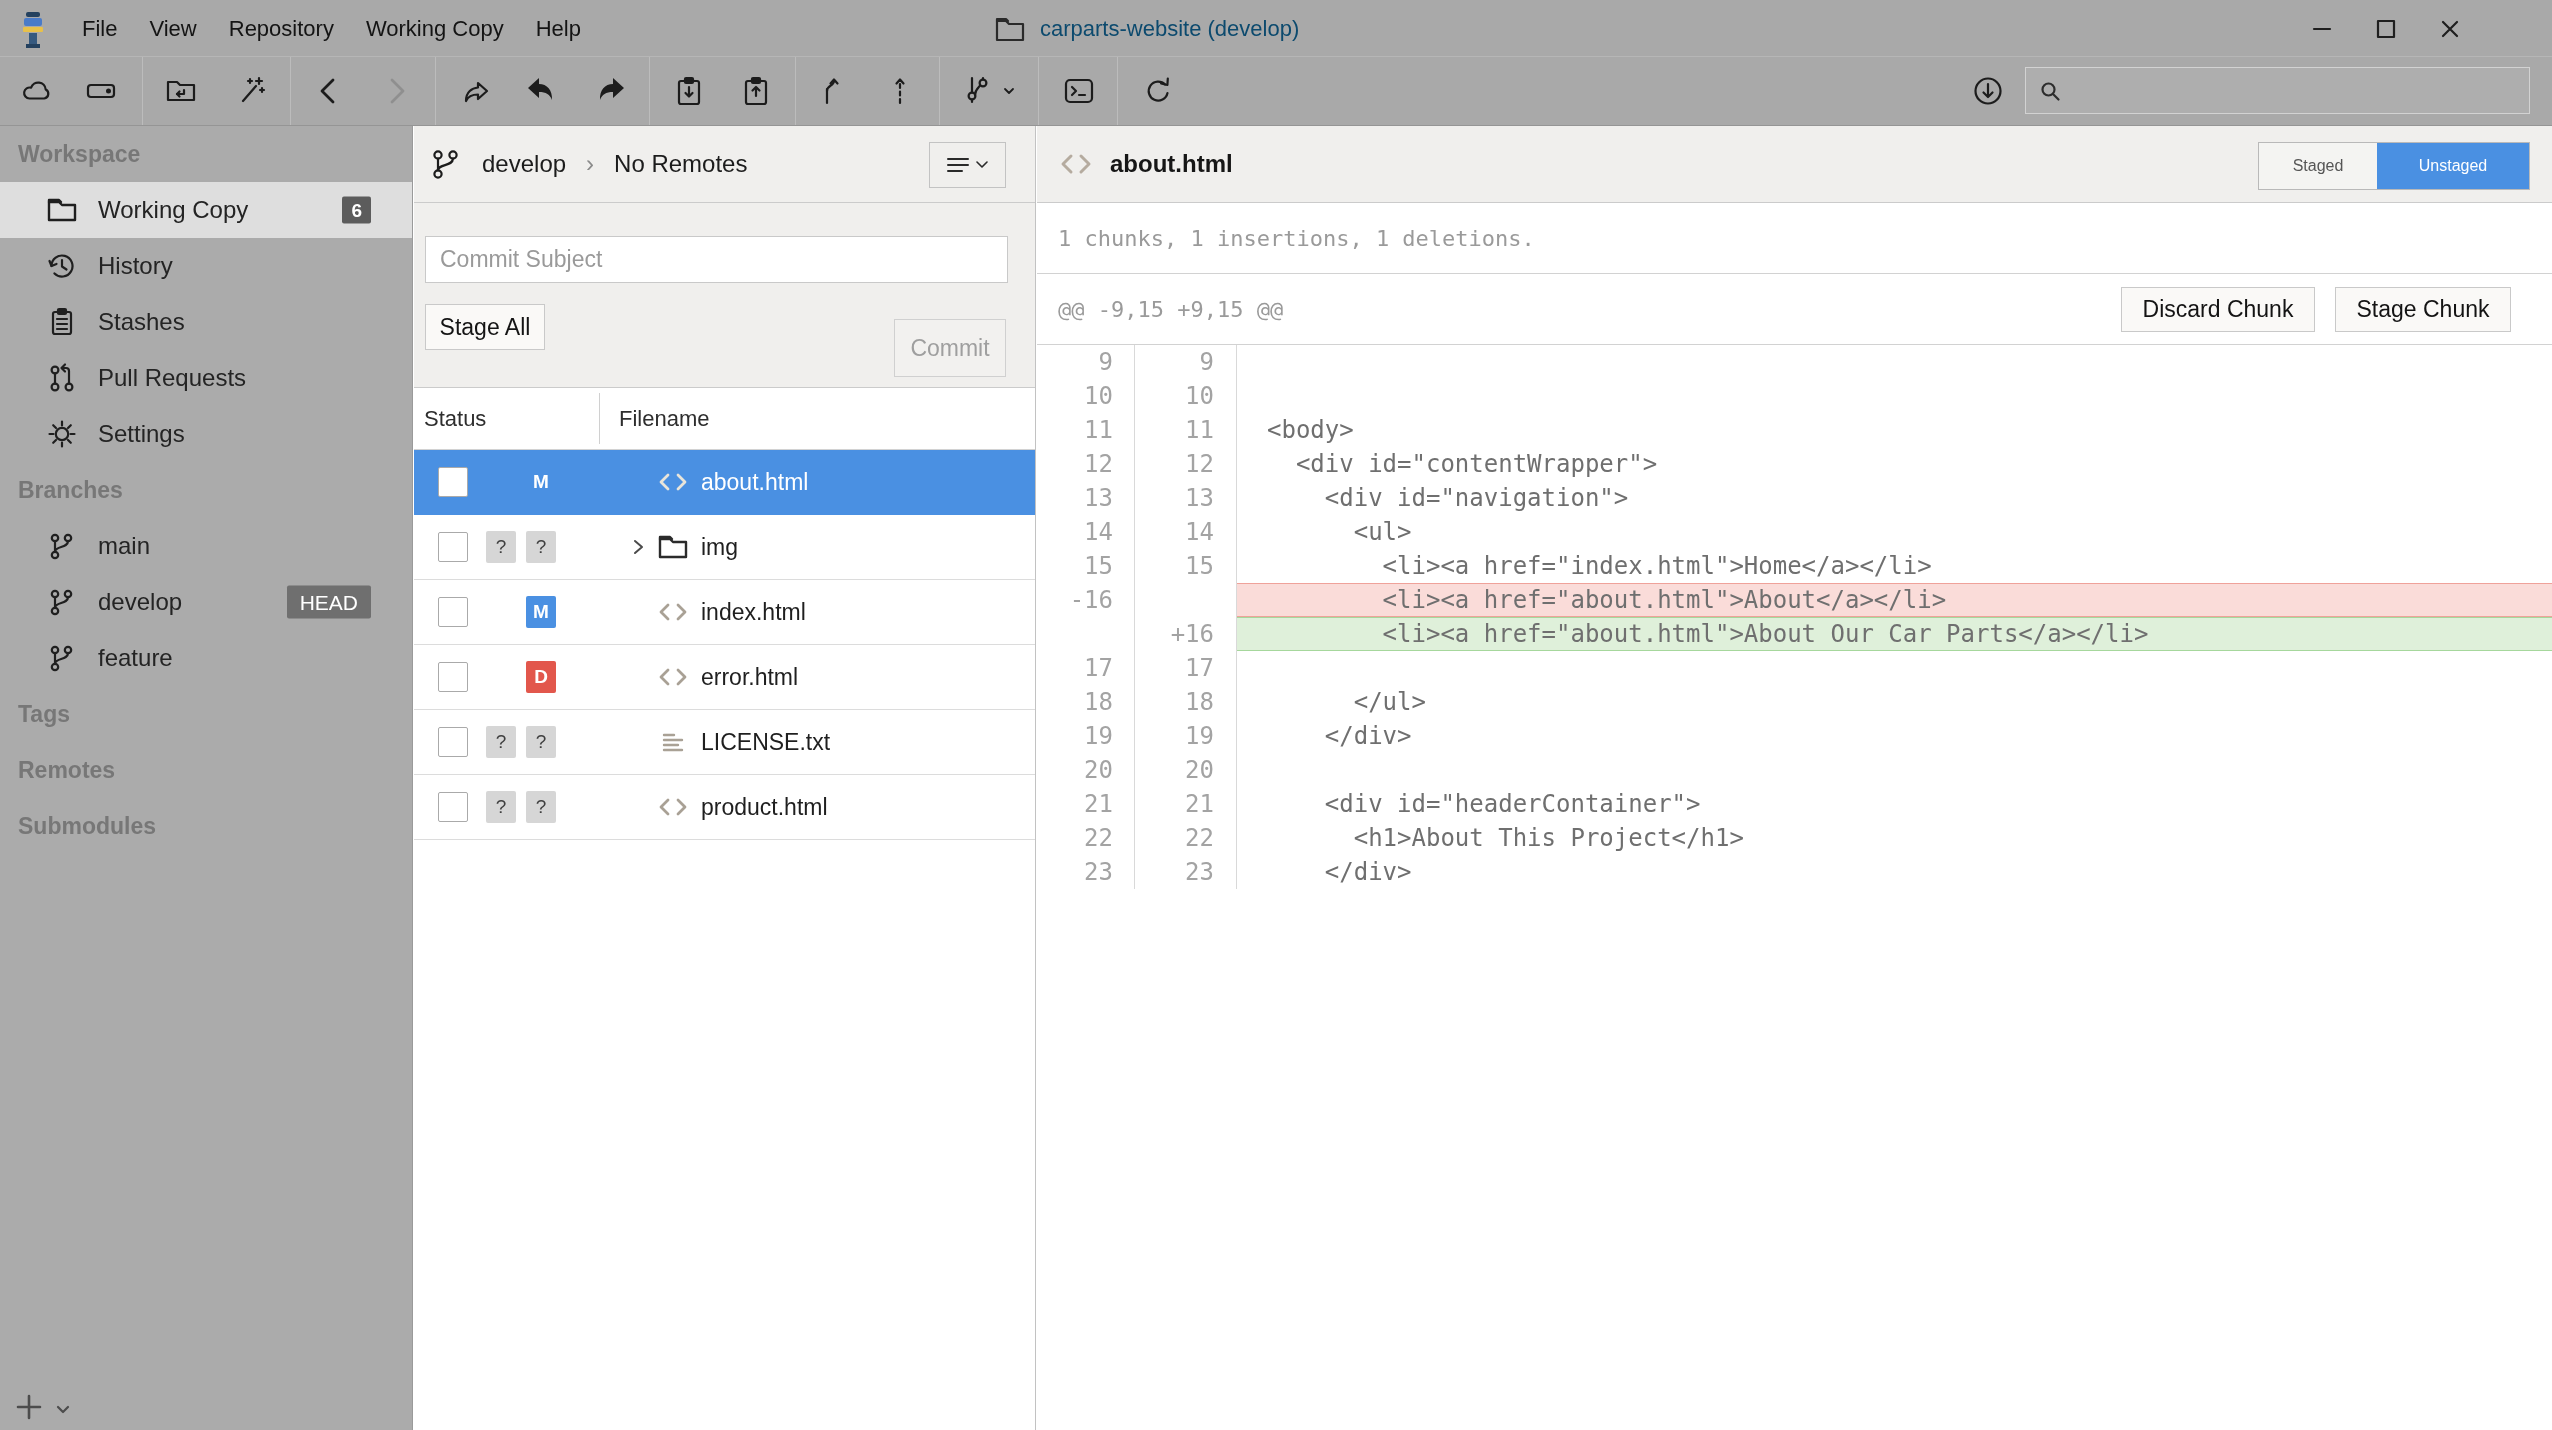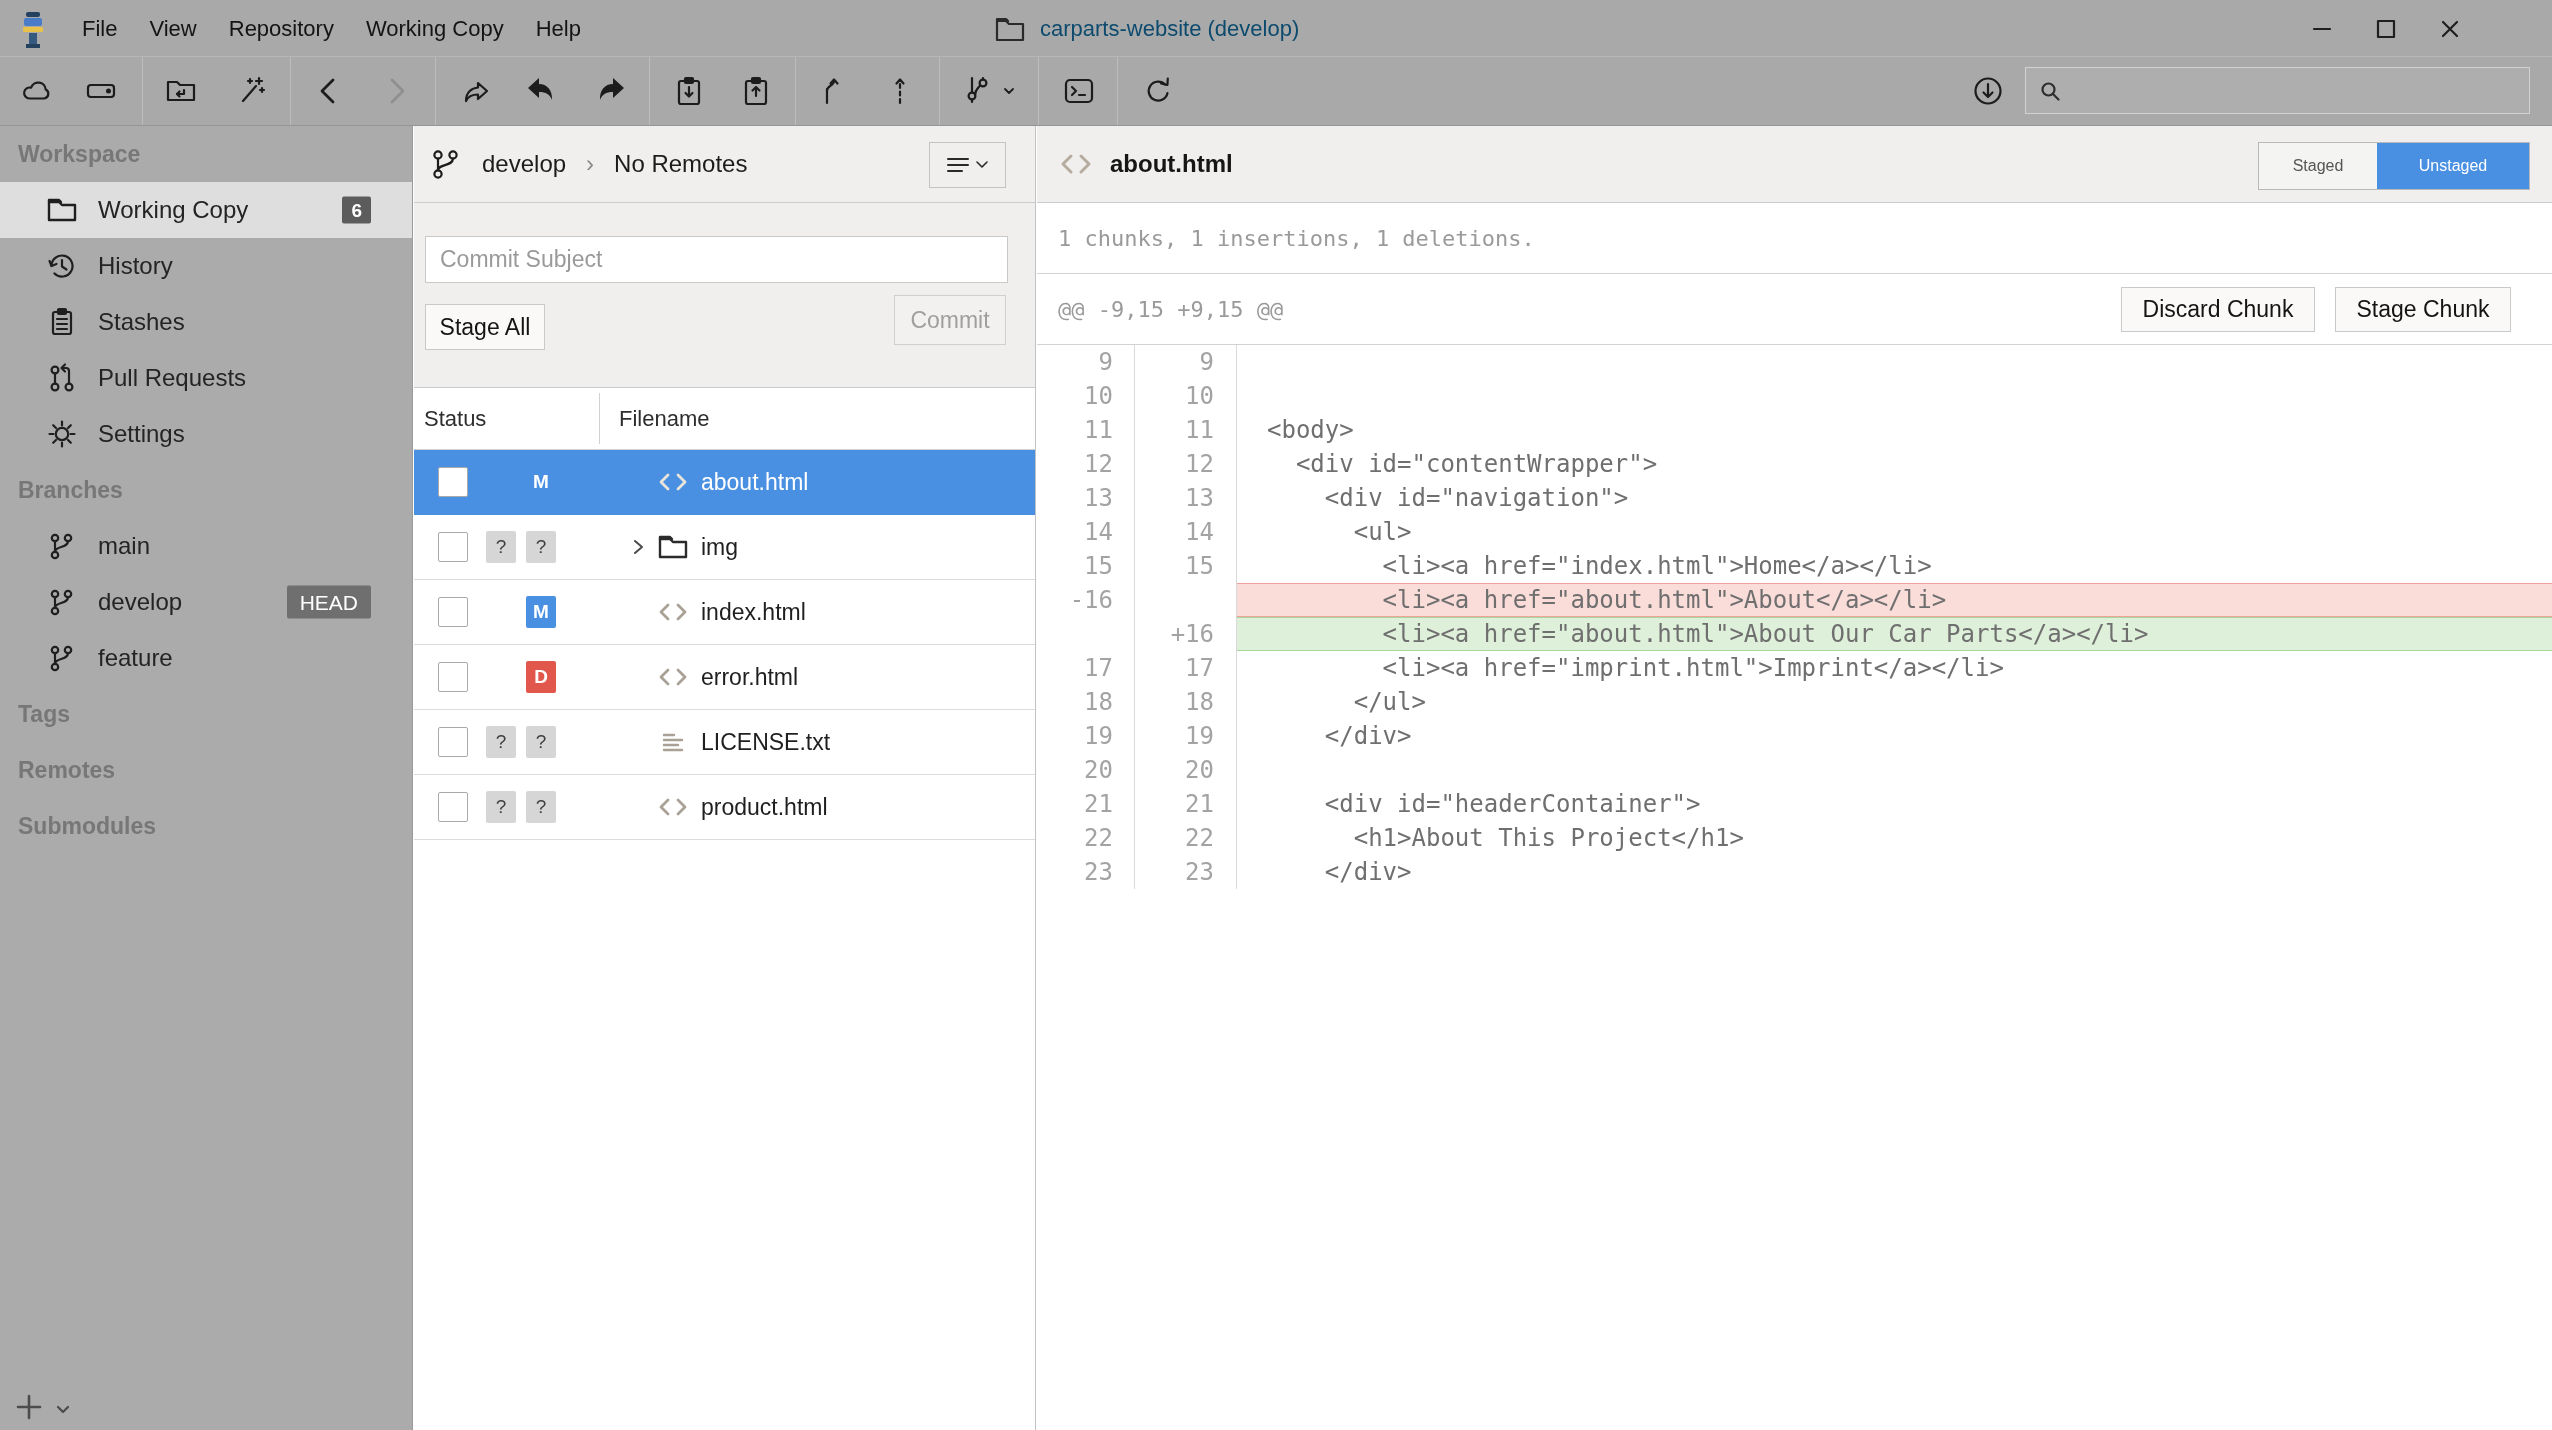--- a/index.html
+++ b/index.html
@@ -51,21 +51,21 @@
   .cp-header .b-icon svg{width:36px;height:36px;}
   .crumb{font-size:24px;color:#1c1c1c;}
   .crumb-sep{font-size:24px;color:#8b8b8b;margin:0 2px;}
   .menu-btn{position:absolute;right:29px;top:16px;width:77px;height:46px;border:1px solid #c3c3c3;display:flex;align-items:center;justify-content:center;gap:7px;color:#2a2a2a;background:transparent;}
   .menu-btn svg{display:block;}
   .cp-commit{height:185px;background:#f0efed;border-bottom:1px solid #cbcbcb;position:relative;}
   .commit-input{position:absolute;left:11px;top:33px;width:583px;height:47px;border:1px solid #c9c9c9;background:#fff;font-size:23px;font-family:"Liberation Sans",sans-serif;padding:0 14px;color:#222;outline:none;}
   .commit-input::placeholder{color:#9a9a9a;}
   .btn{border:1px solid #c9c9c9;background:#faf9f7;font-size:23px;font-family:"Liberation Sans",sans-serif;color:#141414;display:flex;align-items:center;justify-content:center;}
   .stage-all-btn{position:absolute;left:11px;top:101px;width:120px;height:46px;}
-  .commit-btn{position:absolute;right:29px;top:92px;width:112px;height:50px;color:#9f9f9f;border-color:#d0d0d0;background:#f2f1ef;}
+  .commit-btn{position:absolute;right:29px;top:116px;width:112px;height:58px;color:#9f9f9f;border-color:#d0d0d0;background:#f2f1ef;}
   .cp-listheader{height:62px;border-bottom:1px solid #d2d2d2;position:relative;font-size:22px;color:#2e2e2e;}
   .cp-listheader .h-status{position:absolute;left:10px;top:50%;transform:translateY(-50%);}
   .cp-listheader .h-filename{position:absolute;left:205px;top:50%;transform:translateY(-50%);}
   .cp-listheader .h-sep{position:absolute;left:185px;top:5px;bottom:5px;width:1px;background:#d0d0d0;}
   .file-row{height:65px;border-bottom:1px solid #dcdcdc;position:relative;background:#fff;}
   .file-row.selected{background:#4a90e2;border-bottom-color:#4a90e2;}
   .f-check{position:absolute;left:24px;top:50%;transform:translateY(-50%);width:30px;height:30px;background:#fff;border:1px solid #aaaaaa;border-radius:2px;}
   .f-badge{position:absolute;top:50%;transform:translateY(-50%);width:30px;height:32px;display:flex;align-items:center;justify-content:center;font-size:19px;font-weight:bold;border-radius:2px;}
   .f-badge.q{background:#d6d6d6;color:#3f3f3f;font-weight:normal;}
   .f-badge.blue{background:#4a90e2;color:#fff;}
@@ -553,21 +553,20 @@
           <span class="code">        &lt;li&gt;&lt;a href="about.html"&gt;About&lt;/a&gt;&lt;/li&gt;</span>
         </div>
         <div class="d-row add">
           <span class="ln ln1"></span>
           <span class="ln ln2">+16</span>
           <span class="code">        &lt;li&gt;&lt;a href="about.html"&gt;About Our Car Parts&lt;/a&gt;&lt;/li&gt;</span>
         </div>
         <div class="d-row ctx">
           <span class="ln ln1">17</span>
           <span class="ln ln2">17</span>
-          <span class="code">        &lt;li&gt;&lt;a href="imprint.html"&gt;Imprint&lt;/a&gt;&lt;/li&gt;</span>
         </div>
         <div class="d-row ctx">
           <span class="ln ln1">18</span>
           <span class="ln ln2">18</span>
           <span class="code">      &lt;/ul&gt;</span>
         </div>
         <div class="d-row ctx">
           <span class="ln ln1">19</span>
           <span class="ln ln2">19</span>
           <span class="code">    &lt;/div&gt;</span>

